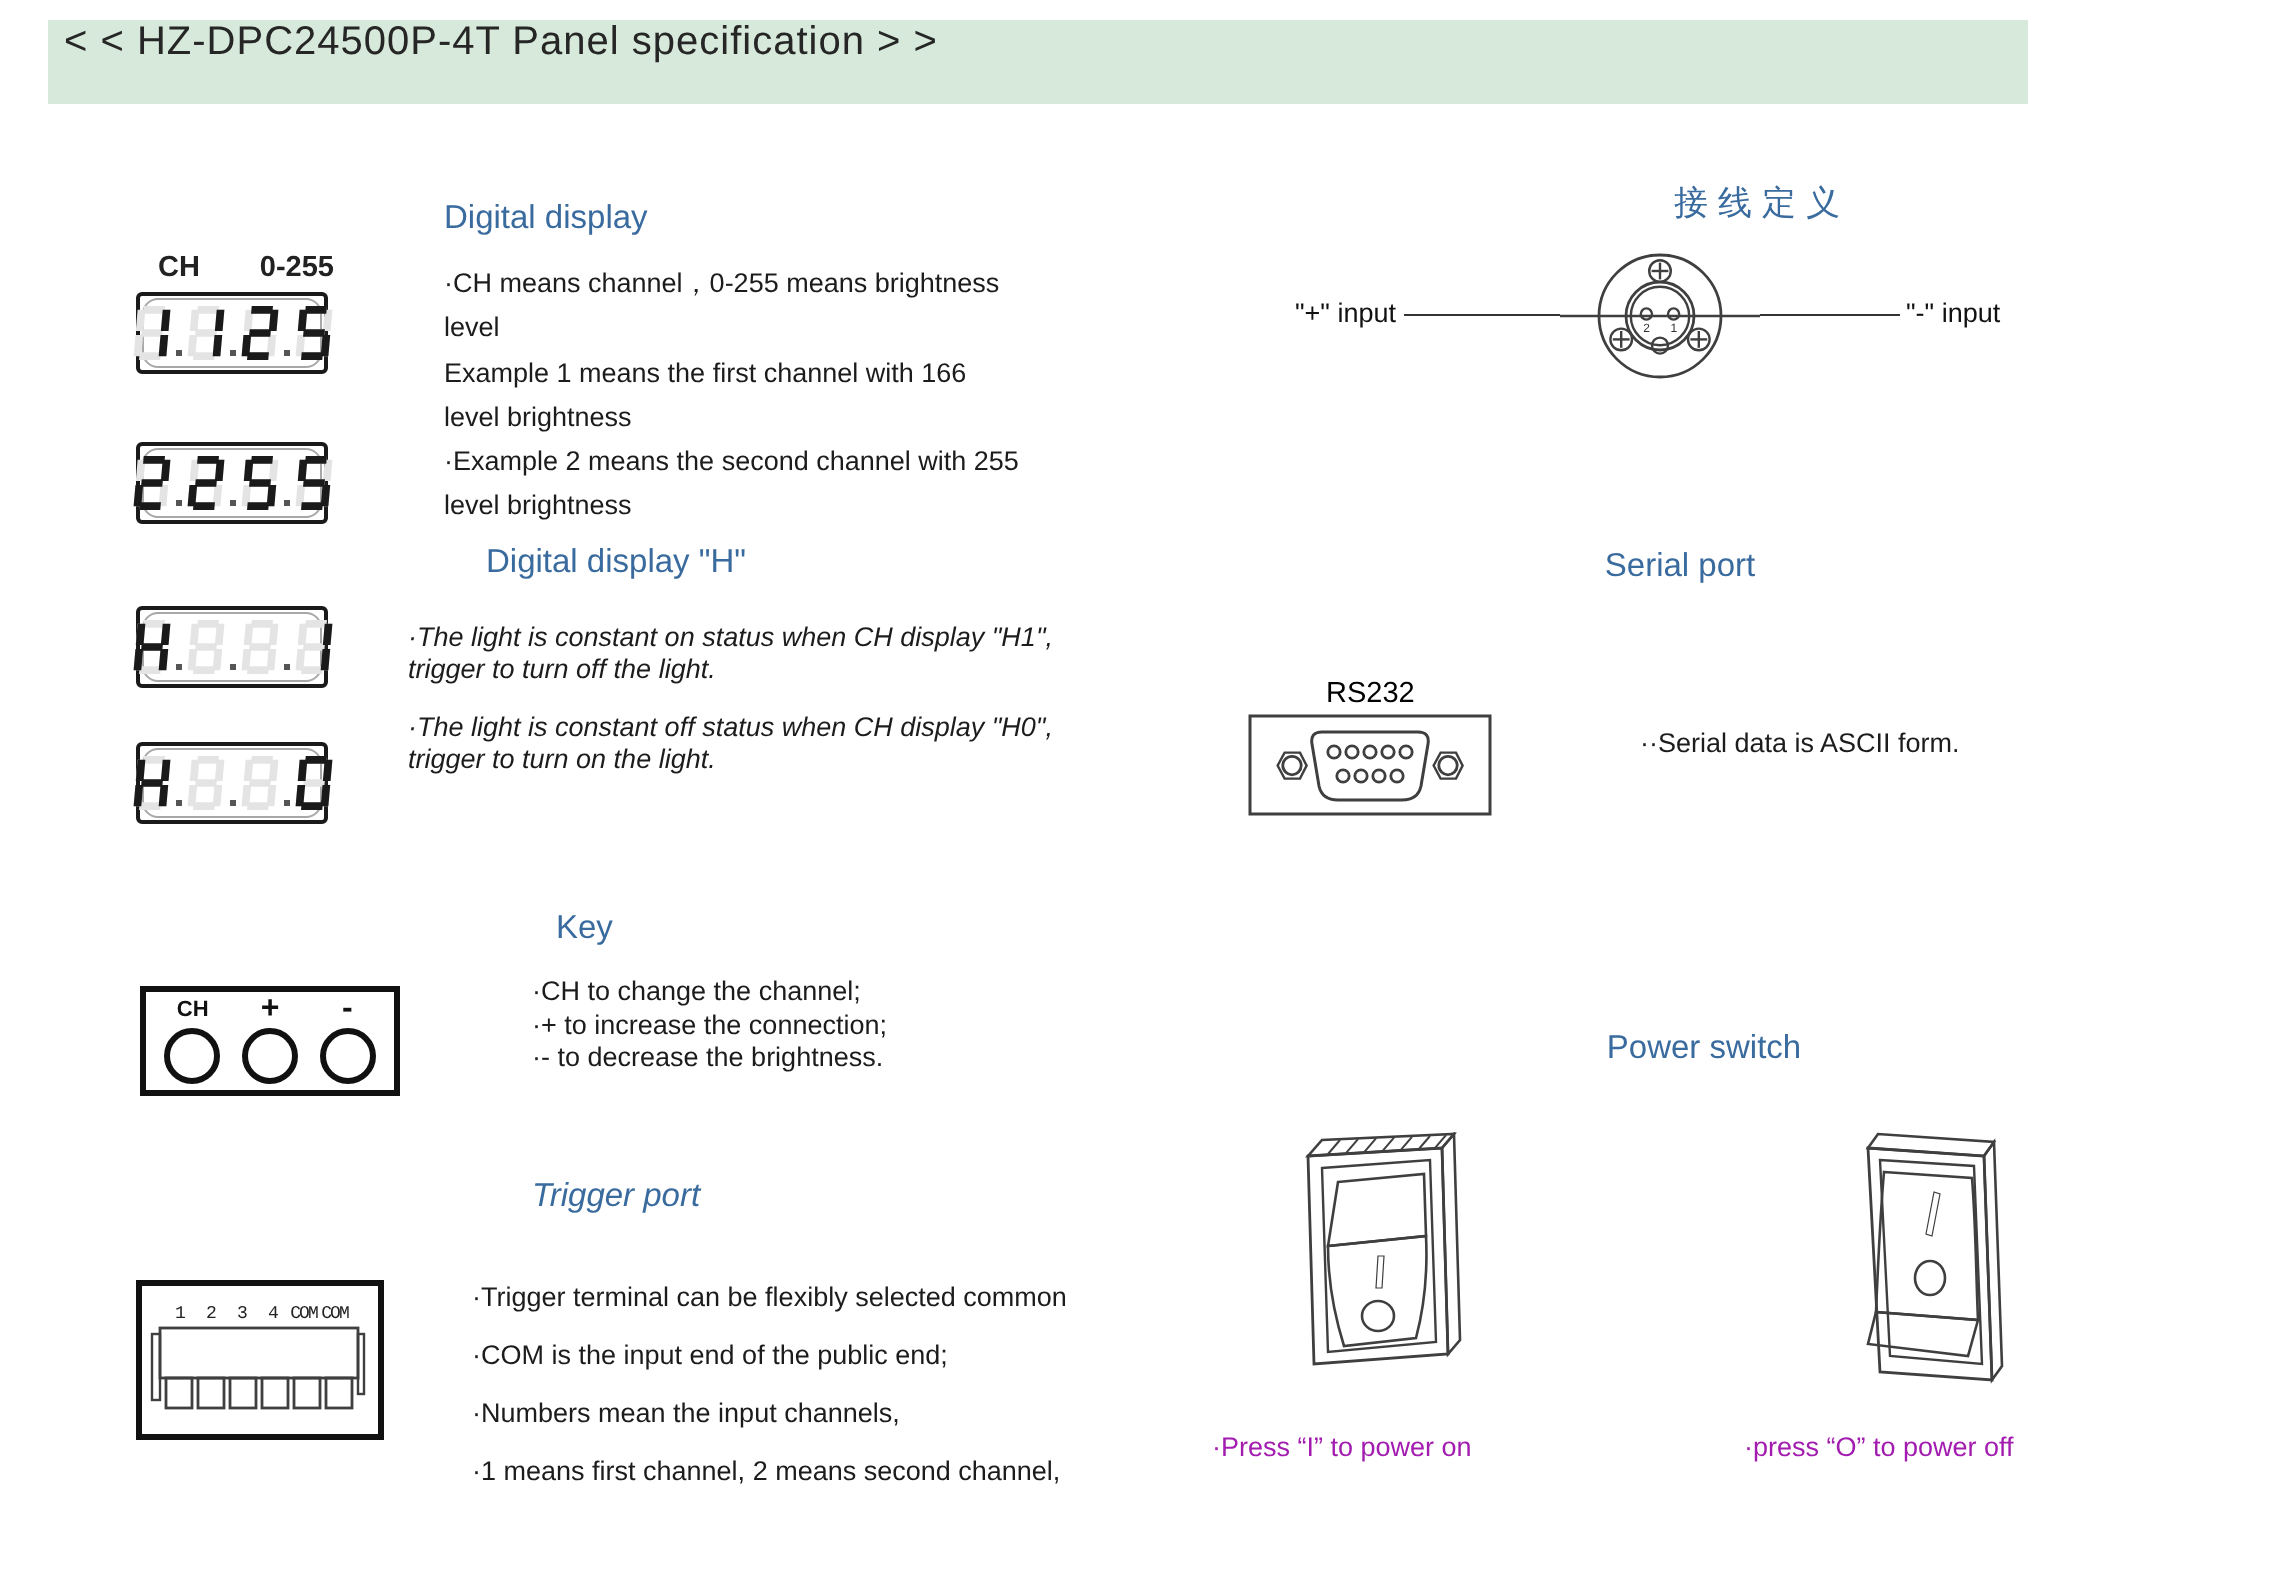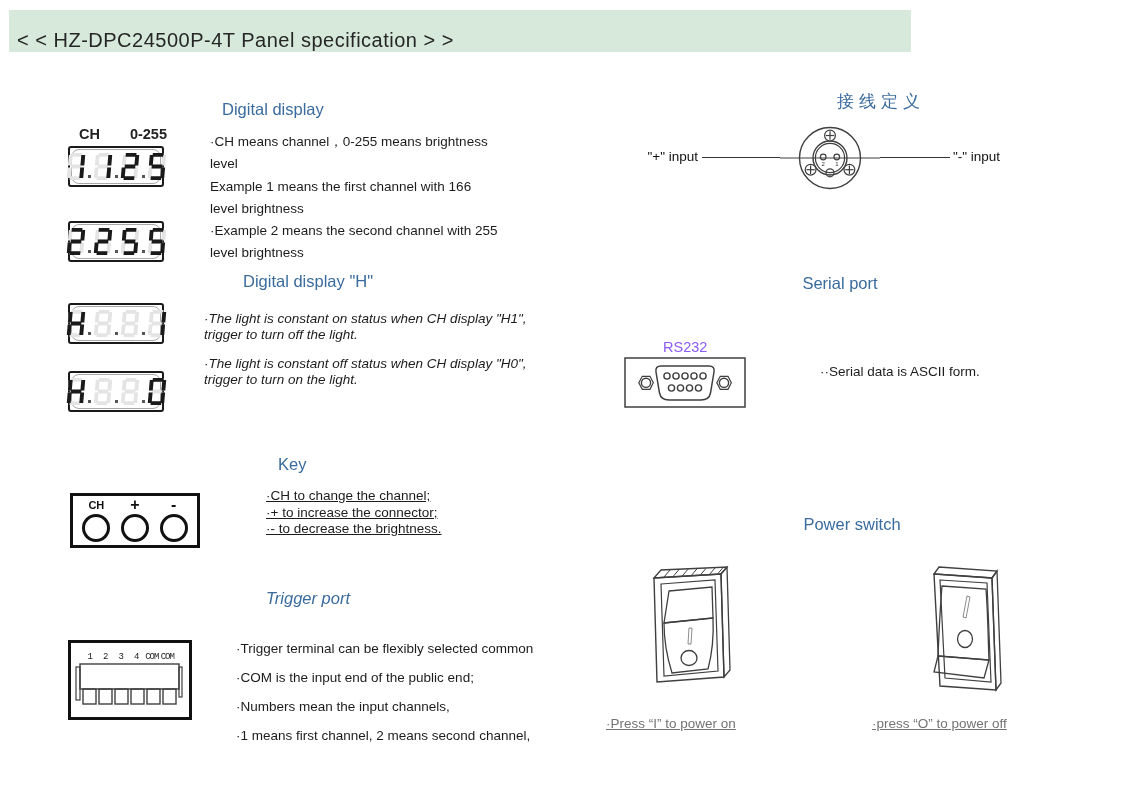--- a/index.html
+++ b/index.html
@@ -1,30 +1,30 @@
 <!DOCTYPE html>
 <html><head>
 <meta charset="utf-8">
 <style>
   html,body{margin:0;padding:0;background:#ffffff;}
   #page{position:relative;width:1143px;height:786px;background:#fff;overflow:hidden;
         font-family:"Liberation Sans","DejaVu Sans",sans-serif;color:#1c1c1c;}
   .abs{position:absolute;}
   
-  #header-bar{left:9px;top:10px;width:902px;height:42px;background:#d6e9da;
-              display:flex;align-items:flex-end;}
+  #header-bar{left:24px;top:10px;width:990px;height:42px;background:#d6e9da;
+              display:flex;align-items:flex-start;}
   #header-title{font-size:20px;color:#262626;padding-left:8px;letter-spacing:.5px;}
   
   .heading{color:#3a6b9e;font-size:16.5px;}
   .heading-cn{color:#3a6b9e;font-size:17px;letter-spacing:5px;text-align:right;}
   
   .body-lines{font-size:13.5px;color:#1c1c1c;}
-  .lh22 div{line-height:22.3px;}
+  .lh22 div{line-height:22.3px;margin-left:12px;}
   .lh16 div{line-height:16px;font-style:italic;}
-  .lh165 div{line-height:16.5px;text-decoration:underline;}
+  .lh165 div{line-height:16.5px;}
   .lh29 div{line-height:29px;}
   .lh17 div{line-height:17px;}
   
   .seg-box{width:92px;height:37px;border:2px solid #1a1a1a;border-radius:3px;background:#fff;}
   .seg-inner{position:absolute;left:1px;top:1px;right:1px;bottom:1px;border:1px solid #a8a8a8;
              border-radius:8px;display:flex;align-items:center;justify-content:center;}
   .seg-row{display:flex;align-items:center;gap:3px;}
   .seg-digit{width:18px;height:27px;transform:skewX(-5deg);}
   .seg-dp{width:3px;height:3px;background:#555;align-self:flex-end;margin:0 0 2px 0;}
   .scale-label{width:88px;display:flex;justify-content:space-between;padding:0 5px 0 11px;
@@ -39,21 +39,21 @@
   
   #trigger-box{left:68px;top:640px;width:118px;height:74px;border:3.5px solid #111;padding:0;}
   .term-labels{display:flex;margin:9px 0 0 11px;font-family:"Liberation Mono","DejaVu Sans Mono",monospace;
                font-size:9px;color:#222;}
   .term-labels span{width:15.5px;text-align:center;letter-spacing:-1px;}
   .diagram{stroke:#3f3f3f;fill:none;}
   
   .wire-line{border-top:1.4px solid #333;height:0;}
   .wire-label{font-size:13.5px;color:#111;}
   
-  .caption{font-size:13.5px;color:#737373;text-decoration:underline;}
+  .caption{font-size:13.5px;color:#a21caf;}
 </style>
 </head>
 <body>
 
 <div id="page">
 
   <div class="abs" id="header-bar">
     <div id="header-title">&lt; &lt; HZ-DPC24500P-4T Panel specification  &gt; &gt;</div>
   </div>
 
@@ -318,21 +318,21 @@
 
   <div class="abs body-lines lh16" style="left:204px;top:356px;">
       <div>·The light is constant off status when CH display "H0",</div>
       <div>trigger to turn on the light.</div>
     </div>
 
   <div class="abs heading" style="left:278px;top:455px;">Key</div>
 
   <div class="abs body-lines lh165" style="left:266px;top:488px;">
       <div>·CH  to change the channel;</div>
-      <div>·+ to increase the connector;</div>
+      <div>·+ to increase the connection;</div>
       <div>·- to decrease the brightness.</div>
     </div>
 
   <div class="abs" id="key-panel">
     <div class="key-col">
       <span class="key-label">CH</span>
       <span class="key-circle"></span>
     </div>
     <div class="key-col">
       <span class="key-label sym">+</span>
@@ -403,21 +403,21 @@
     </g>
     <circle cx="50" cy="60.8" r="4" fill="#fff" class="diagram" stroke-width="1.2"></circle>
     <circle cx="43.2" cy="45" r="2.8" fill="#fff" class="diagram" stroke-width="1.2"></circle>
     <circle cx="56.8" cy="45" r="2.8" fill="#fff" class="diagram" stroke-width="1.2"></circle>
     <text x="41.6" y="54" font-size="6" fill="#333">2</text>
     <text x="55.2" y="54" font-size="6" fill="#333">1</text>
   </svg>
 
   <div class="abs heading" style="left:760px;top:274px;width:160px;text-align:center;">Serial port</div>
 
-  <div class="abs" style="left:663px;top:339px;font-size:14.5px;color:#8b5cf6;">RS232</div>
+  <div class="abs" style="left:663px;top:339px;font-size:14.5px;color:#000000;">RS232</div>
 
   <svg class="abs" style="left:624px;top:357px;" width="122" height="51" viewBox="0 0 122 51">
     <rect x="1" y="1" width="120" height="49" class="diagram" stroke-width="1.5"></rect>
     <polygon points="22,18.5 28.5,21.8 28.5,29.5 22,33 15.5,29.5 15.5,21.8" class="diagram" stroke-width="1.2" transform="rotate(90 22 25.8)"></polygon>
     <circle cx="22" cy="25.8" r="4.6" class="diagram" stroke-width="1.4"></circle>
     <polygon points="100,18.5 106.5,21.8 106.5,29.5 100,33 93.5,29.5 93.5,21.8" class="diagram" stroke-width="1.2" transform="rotate(90 100 25.8)"></polygon>
     <circle cx="100" cy="25.8" r="4.6" class="diagram" stroke-width="1.4"></circle>
     <path d="M37 9 L85 9 Q91 9 90 15 L86.5 36 Q85 43 77 43 L45 43 Q37 43 35.5 36 L32 15 Q31 9 37 9 Z" class="diagram" stroke-width="1.5"></path>
     <g class="diagram" stroke-width="1.4">
       <circle cx="43" cy="19" r="3.1"></circle>

